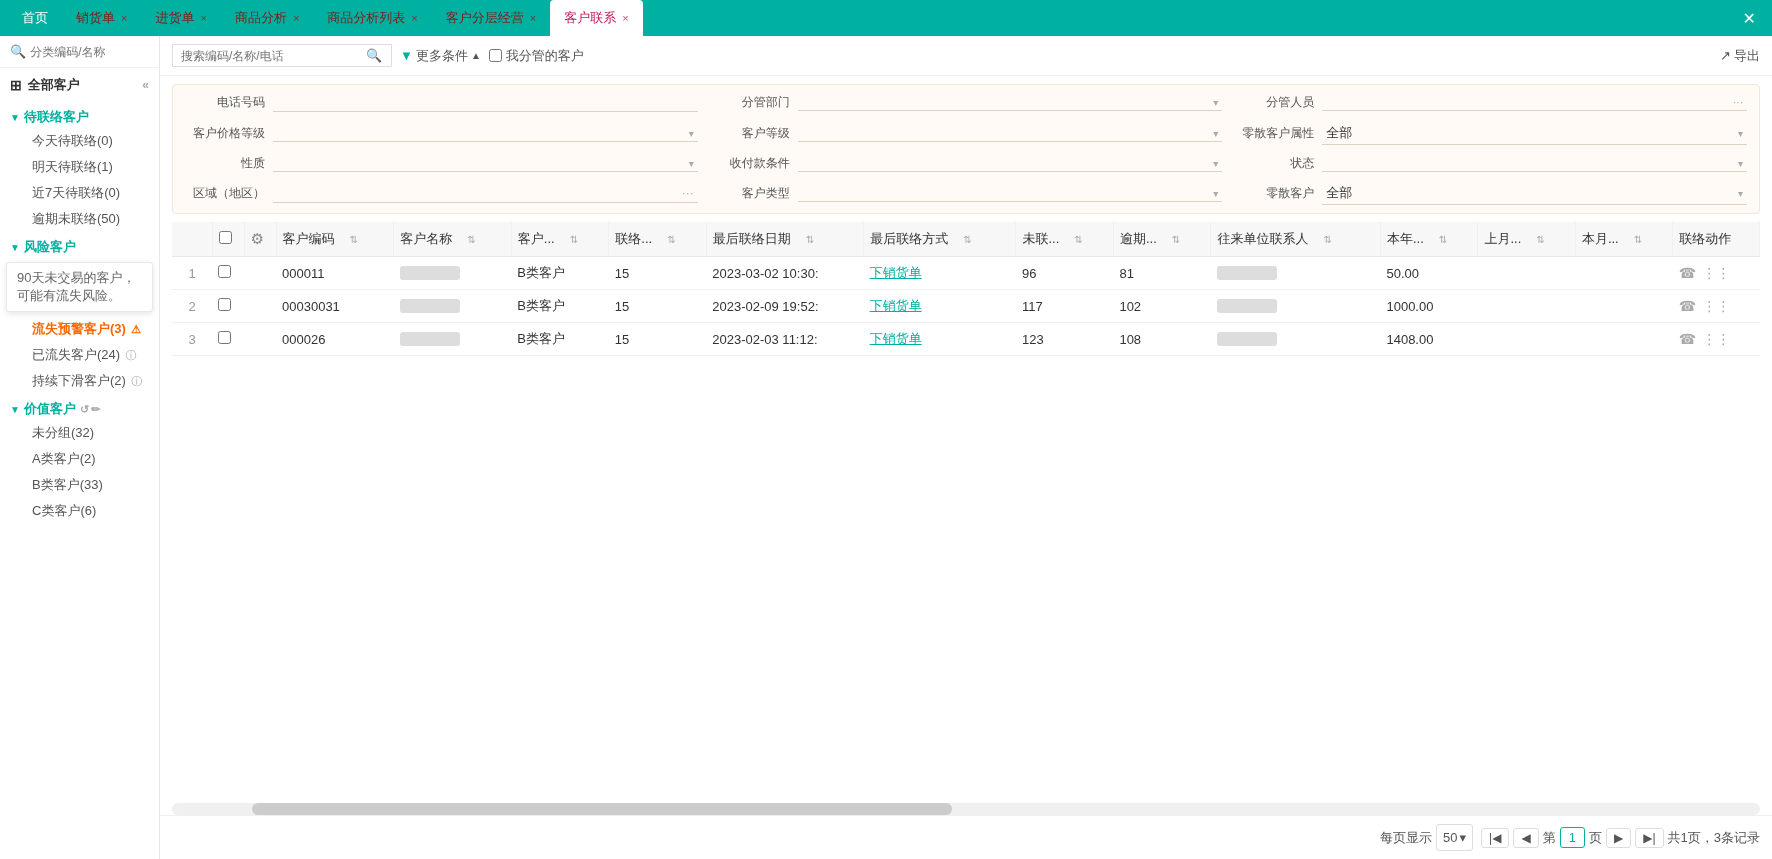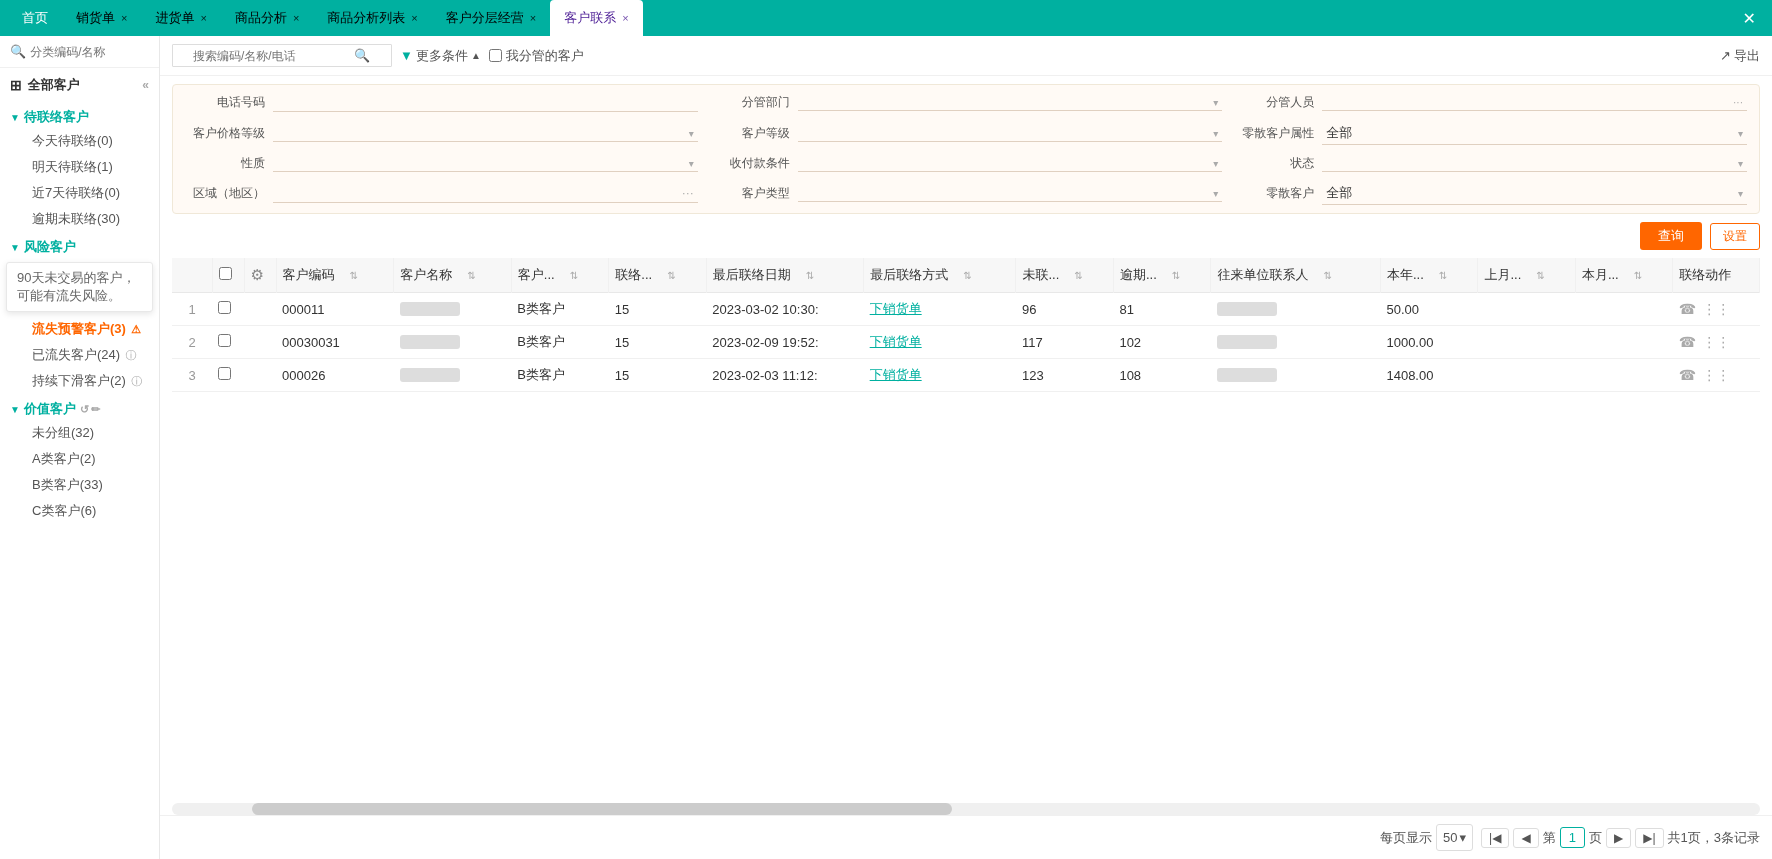--- a/index.html
+++ b/index.html
@@ -9,29 +9,29 @@
     .tab-bar {
       display: flex; align-items: center;
       background: #00b0a0;
       height: 36px;
       padding: 8px 8px;
     }
     .tab-item {
       display: flex; align-items: center;
       padding: 0 14px;
       height: 36px;
-      color: #000000;
+      color: #7f1d1d;
       cursor: pointer;
       font-size: 13px;
       white-space: nowrap;
       position: relative;
     }
     .tab-item.active {
       background: #fff;
-      color: #4c1d95;
+      color: #be185d;
       border-radius: 4px 4px 0 0;
     }
     .tab-item .tab-close {
       margin-left: 6px;
       font-size: 11px;
       opacity: 0.8;
     }
     .tab-item.home { background: transparent; color: #fff; }
     .close-all {
       margin-left: auto;
@@ -122,21 +122,21 @@
     .toolbar {
       display: flex; align-items: center;
       padding: 8px 12px;
       border-bottom: 1px solid #f0f0f0;
       gap: 8px;
     }
     .search-box {
       display: flex; align-items: center;
       border: 1px solid #ddd;
       border-radius: 1px;
-      padding: 3px 20px;
+      padding: 3px 8px;
       width: 220px;
     }
     .search-box input {
       border: none; outline: none;
       font-size: 12px; color: #666; width: 100%;
     }
     .search-box .s-icon { color: #ff6600; cursor: pointer; }
 
     .filter-btn {
       display: flex; align-items: center;
@@ -401,21 +401,21 @@
     <div class="sidebar-item">
       <span>今天待联络(0)</span>
     </div>
     <div class="sidebar-item">
       <span>明天待联络(1)</span>
     </div>
     <div class="sidebar-item">
       <span>近7天待联络(0)</span>
     </div>
     <div class="sidebar-item">
-      <span>逾期未联络(30)</span>
+      <span>逾期未联络(50)</span>
     </div>
 
     <div class="sidebar-group-title">
       <span class="arrow">▼</span>
       <span>风险客户</span>
     </div>
     <div class="tooltip-box">
       <span>90天未交易的客户，可能有流失风险。</span>
     </div>
     <div class="sidebar-item active">
@@ -553,24 +553,20 @@
         <div class="filter-field">
           <span class="filter-label">零散客户</span>
           <div class="filter-select">
             <span style="flex:1; color:#333;">全部</span>
             <span class="down-arrow">▾</span>
           </div>
         </div>
       </div>
     </div>
 
-    <div class="action-panel">
-      <button class="btn-query">查询</button>
-      <button class="btn-settings">设置</button>
-    </div>
 
     <div class="table-container">
       <table>
         <thead>
           <tr>
             <th style="width:40px;"></th>
             <th style="width:32px;">
               <input type="checkbox" style="">
             </th>
             <th style="width:32px;">

